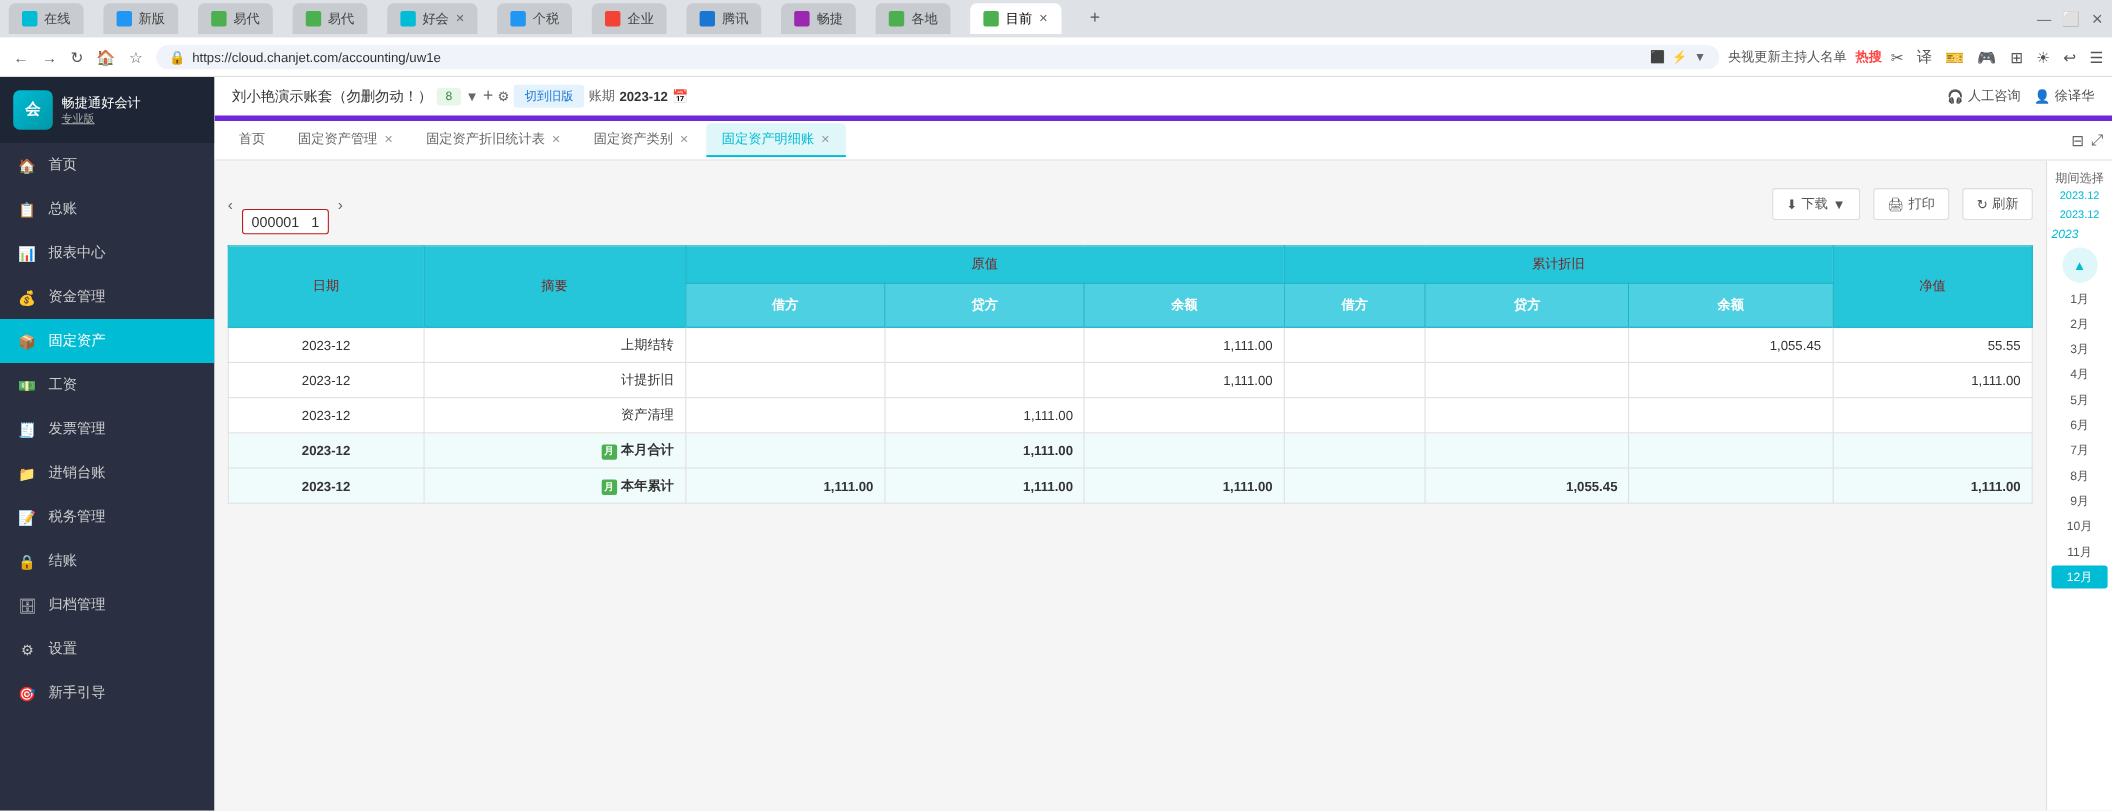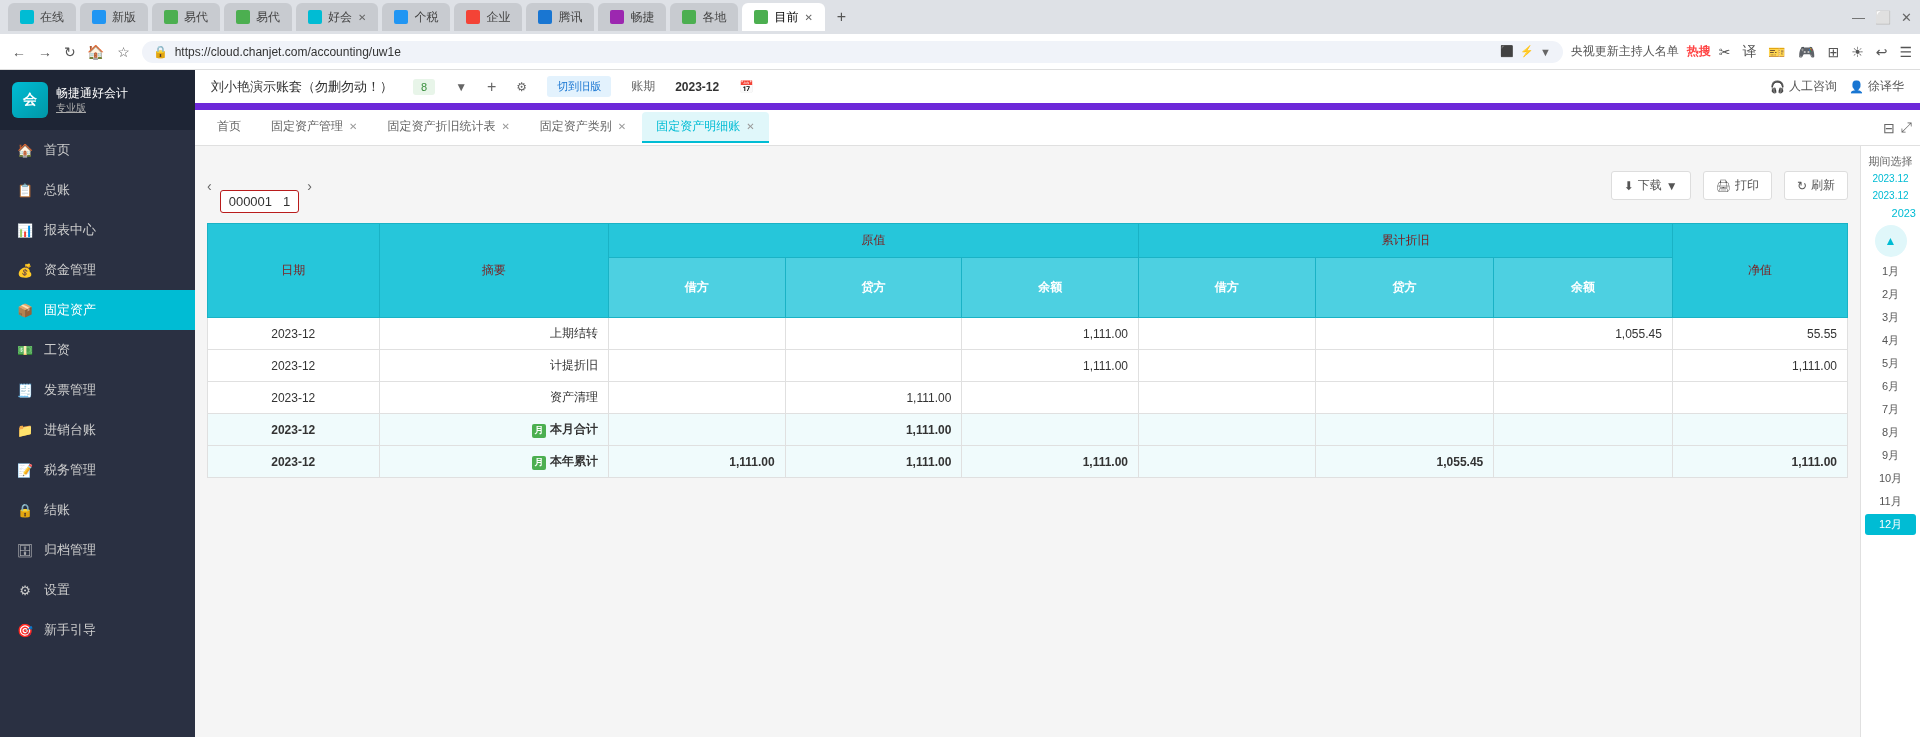--- a/index.html
+++ b/index.html
@@ -1,20 +1,20 @@
 <!DOCTYPE html>
 <html><head>
   <meta charset="utf-8">
   <style>
     * { margin: 0; padding: 0; box-sizing: border-box; }
     body { font-family: 'Microsoft YaHei', Arial, sans-serif; font-size: 12px; background: #f0f0f0; width: 1920px; height: 737px; overflow: hidden; }
 
     
     .browser-chrome { background: #dee1e6; height: 70px; }
-    .tab-bar { display: flex; align-items: center; height: 34px; background: #dee1e6; padding: 0 8px; gap: 4px; }
+    .tab-bar { display: flex; align-items: center; height: 34px; background: #dee1e6; padding: 0 8px; gap: 18px; }
     .tab { display: flex; align-items: center; height: 28px; padding: 0 12px; border-radius: 6px 6px 0 0; font-size: 12px; cursor: pointer; gap: 6px; max-width: 160px; white-space: nowrap; overflow: hidden; }
     .tab.active { background: #fff; }
     .tab.inactive { background: #c8cbd0; color: #444; }
     .tab-favicon { width: 14px; height: 14px; border-radius: 2px; flex-shrink: 0; }
     .tab-close { font-size: 10px; color: #666; cursor: pointer; }
     .tab-new { font-size: 16px; color: #555; padding: 0 8px; cursor: pointer; }
     .tab-actions { margin-left: auto; display: flex; gap: 4px; }
 
     .nav-bar { display: flex; align-items: center; height: 36px; background: #fff; padding: 0 8px; gap: 8px; border-bottom: 1px solid #ddd; }
     .nav-arrows { display: flex; gap: 4px; }
@@ -39,21 +39,21 @@
     .logo-sub { font-size: 10px; color: #aaa; text-decoration: underline; }
     .sidebar-menu { flex: 1; overflow-y: auto; }
     .menu-item { display: flex; align-items: center; gap: 10px; padding: 11px 16px; cursor: pointer; color: #ccc; font-size: 13px; transition: background 0.2s; }
     .menu-item.active { background: #00bcd4; color: #fff; }
     .menu-icon { width: 18px; height: 18px; flex-shrink: 0; display: flex; align-items: center; justify-content: center; }
 
     
     .main-content { flex: 1; display: flex; flex-direction: column; background: #f5f5f5; overflow: hidden; }
 
     
-    .app-header { background: #fff; padding: 0 16px; height: 40px; display: flex; align-items: center; gap: 20px; border-bottom: 7px solid #6d28d9; }
+    .app-header { background: #fff; padding: 0 16px; height: 40px; display: flex; align-items: center; gap: 4px; border-bottom: 5px solid #6d28d9; }
     .company-name { font-size: 13px; color: #333; }
     .period-badge { background: #e8f5e9; color: #388e3c; padding: 2px 8px; border-radius: 3px; font-size: 11px; }
     .version-btn { background: #e3f2fd; color: #1976d2; padding: 3px 10px; border-radius: 3px; font-size: 11px; cursor: pointer; border: none; }
     .period-label { font-size: 12px; color: #666; }
     .period-value { font-size: 12px; color: #333; font-weight: bold; }
     .header-right { margin-left: auto; display: flex; gap: 12px; align-items: center; font-size: 12px; color: #555; }
     .user-service { display: flex; align-items: center; gap: 4px; cursor: pointer; }
 
     
     .page-tabs { display: flex; align-items: center; background: #fff; border-bottom: 1px solid #e0e0e0; padding: 0 8px; height: 36px; gap: 2px; }
@@ -71,21 +71,21 @@
     .ledger-nav { display: flex; align-items: center; justify-content: space-between; margin-bottom: 10px; }
     .ledger-nav-left { display: flex; align-items: center; gap: 8px; }
     .nav-arrow-btn { background: none; border: none; cursor: pointer; color: #666; font-size: 14px; }
     .ledger-code { font-size: 13px; color: #333; border: 1px solid #b91c1c; padding: 3px 8px; border-radius: 3px; background: #fff; margin-top: 32px; }
     .ledger-nav-right { display: flex; gap: 12px; align-items: center; }
     .action-btn { display: flex; align-items: center; gap: 4px; padding: 5px 12px; border: 1px solid #ddd; border-radius: 3px; cursor: pointer; font-size: 12px; color: #555; background: #fff; }
 
     
     .data-table { width: 100%; border-collapse: collapse; background: #fff; }
     .data-table thead tr.header-main th { background: #26c6da; color: #7f1d1d; text-align: center; padding: 8px 6px; font-weight: normal; font-size: 12px; border: 1px solid #1ab2c5; }
-    .data-table thead tr.header-sub th { background: #4dd0e1; color: #fff; text-align: center; padding: 21px; font-size: 12px; border: 1px solid #1ab2c5; }
+    .data-table thead tr.header-sub th { background: #4dd0e1; color: #fff; text-align: center; padding: 11px; font-size: 12px; border: 1px solid #1ab2c5; }
     .data-table tbody td { padding: 7px 10px; border: 1px solid #e0e0e0; font-size: 12px; color: #333; text-align: right; }
     .data-table tbody td.text-center { text-align: center; }
     .data-table tbody td.text-left { text-align: right; }
     .data-table tbody tr.summary-row td { background: #f0fbfc; font-weight: bold; }
     .row-icon { width: 14px; height: 14px; background: #4caf50; color: white; font-size: 9px; display: inline-flex; align-items: center; justify-content: center; border-radius: 2px; margin-right: 4px; }
 
     
     .right-panel { width: 60px; background: #fff; border-left: 1px solid #e0e0e0; display: flex; flex-direction: column; padding: 8px 4px; }
     .period-select-label { font-size: 11px; color: #666; text-align: center; margin-bottom: 4px; writing-mode: horizontal-tb; }
     .period-date { font-size: 10px; color: #00bcd4; text-align: center; margin-bottom: 6px; }
@@ -408,21 +408,21 @@
     <td>1,111.00</td>
   </tr>
             </tbody>
         </table>
       </div>
 
       <div class="right-panel">
         <div class="period-select-label">期间选择</div>
         <div class="period-date">2023.12</div>
         <div class="period-date">2023.12</div>
-        <div style="font-size:11px;color:#00bcd4;text-align:right;margin-bottom:2px;">2023</div>
+        <div style="font-size:11px;color:#00bcd4;text-align:left;margin-bottom:2px;font-style:italic;">2023</div>
         <div class="scroll-top-btn">▲</div>
         <div class="period-list" id="period-list">
         <div class="period-item">1月</div>
             <div class="period-item">2月</div>
             <div class="period-item">3月</div>
             <div class="period-item">4月</div>
             <div class="period-item">5月</div>
             <div class="period-item">6月</div>
             <div class="period-item">7月</div>
             <div class="period-item">8月</div>

